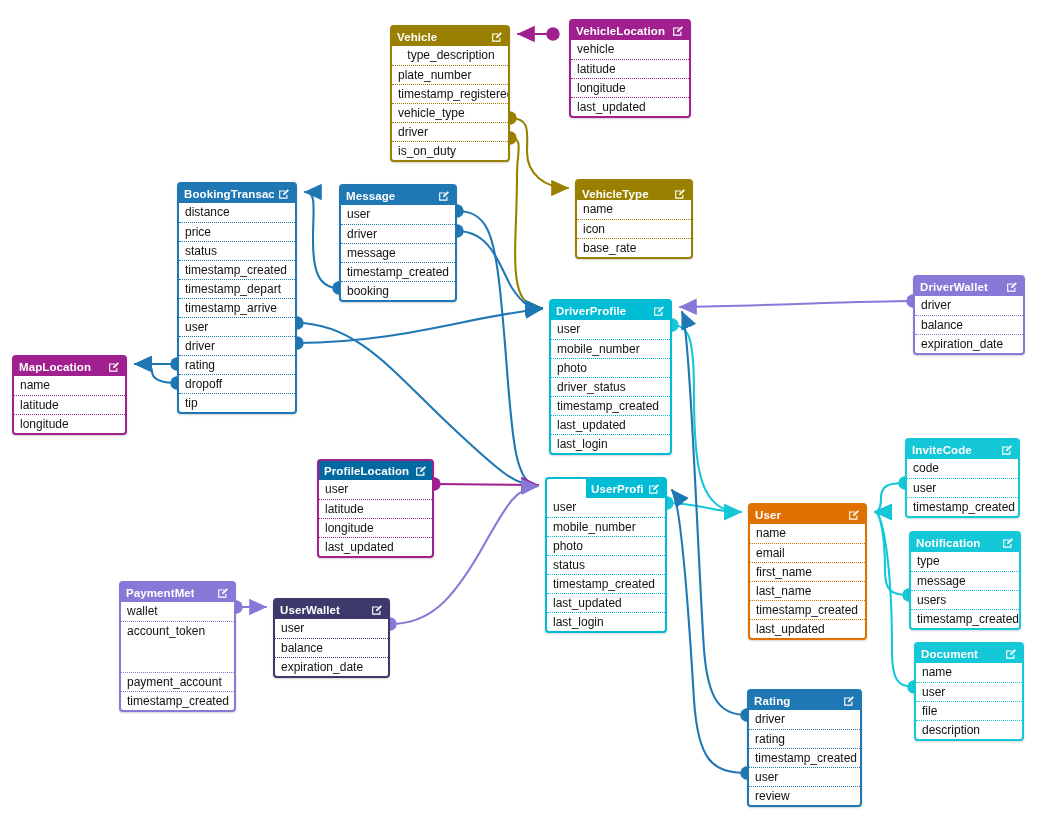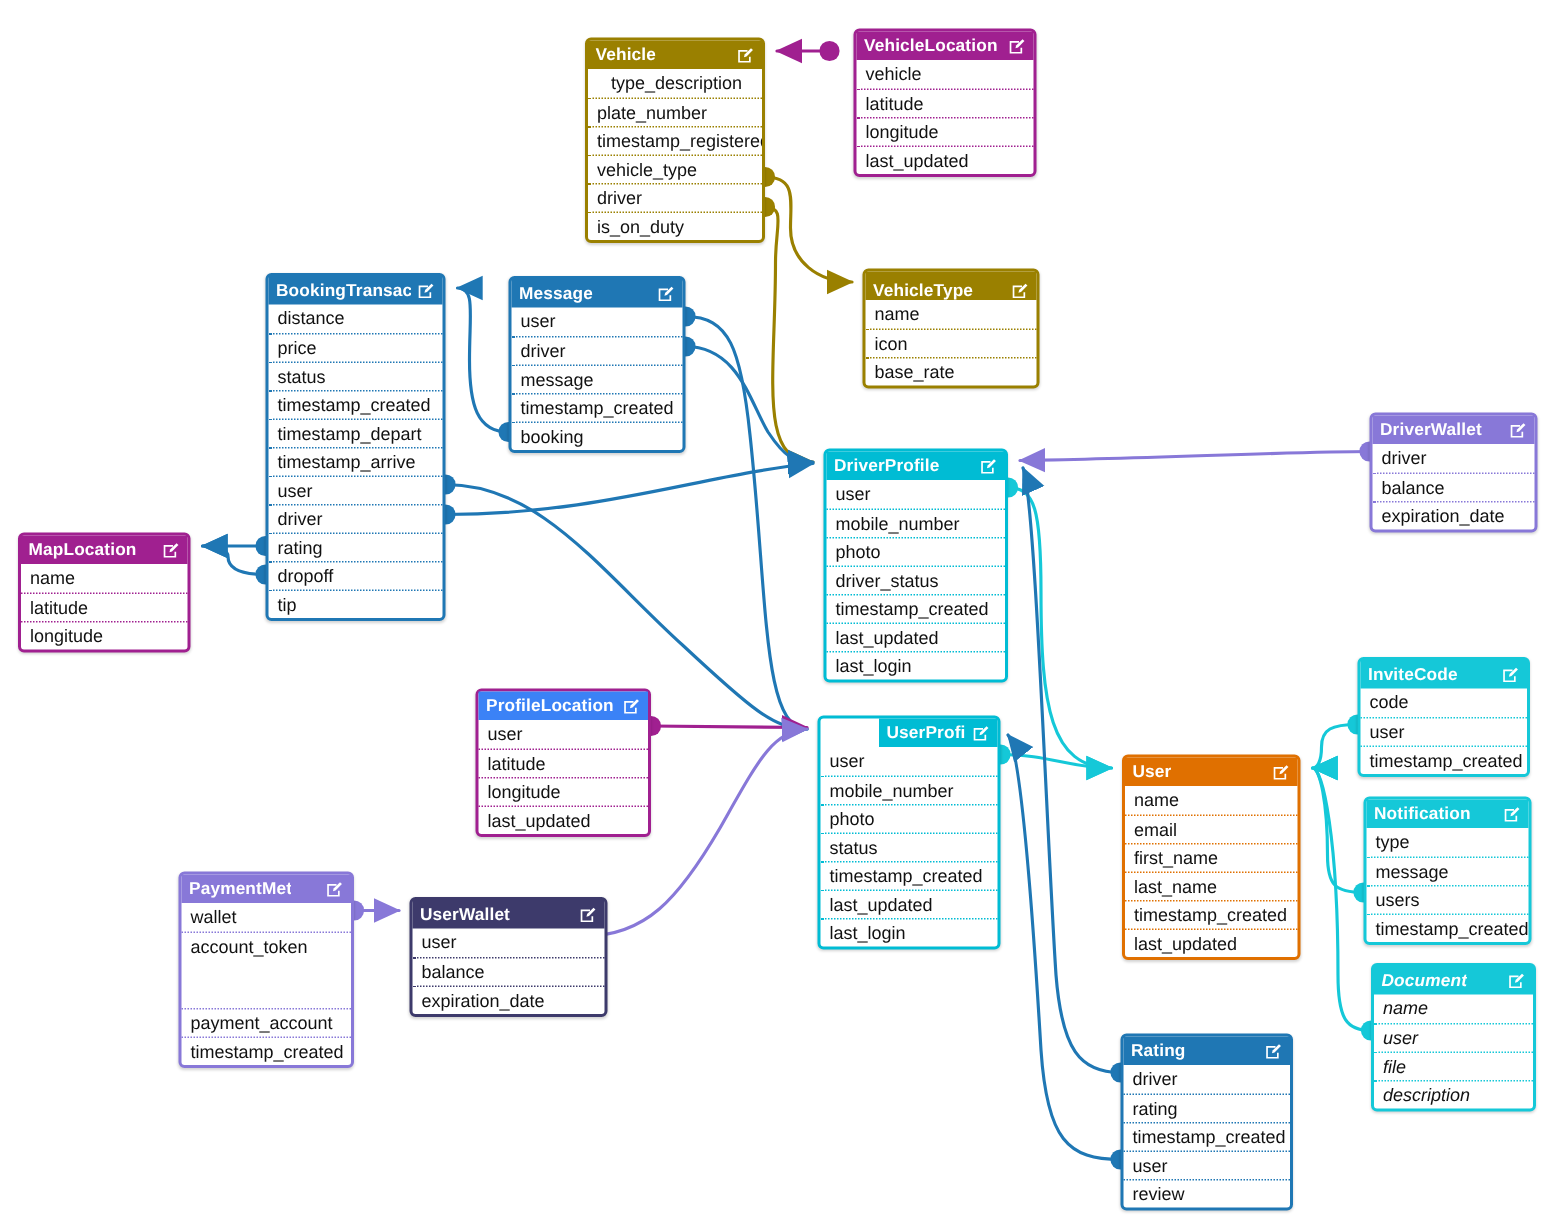--- a/index.html
+++ b/index.html
@@ -196,21 +196,21 @@
             <path d="M8.9 8.9 14.6 3.2l-1.7-1.7L7.2 7.2 6.6 9.6z" fill="#fff"></path>
           </svg>
         </div>
         <div class="ent-body">
           <div class="fld" style="border-top-color: rgb(160, 32, 144);">name</div>
           <div class="fld" style="border-top-color: rgb(160, 32, 144);">latitude</div>
           <div class="fld" style="border-top-color: rgb(160, 32, 144);">longitude</div>
         </div>
       </div>
       <div class="entity" style="left: 317px; top: 459px; width: 117px; border-color: rgb(160, 32, 144);">
-        <div class="ent-head" style="background: #3b82f6; justify-content: space-between;">
+        <div class="ent-head" style="background: #0369a1; justify-content: space-between;">
           <span class="ttl">ProfileLocation</span>
           <svg class="ico" viewBox="0 0 16 16">
             <path d="M1.5 3.2h8.3v1.5H3v8.1h8.1V9h1.5v5.3H1.5z" fill="#fff"></path>
             <path d="M8.9 8.9 14.6 3.2l-1.7-1.7L7.2 7.2 6.6 9.6z" fill="#fff"></path>
           </svg>
         </div>
         <div class="ent-body">
           <div class="fld" style="border-top-color: rgb(160, 32, 144);">user</div>
           <div class="fld" style="border-top-color: rgb(160, 32, 144);">latitude</div>
           <div class="fld" style="border-top-color: rgb(160, 32, 144);">longitude</div>
@@ -306,21 +306,21 @@
             <path d="M8.9 8.9 14.6 3.2l-1.7-1.7L7.2 7.2 6.6 9.6z" fill="#fff"></path>
           </svg>
         </div>
         <div class="ent-body">
           <div class="fld" style="border-top-color: rgb(21, 200, 216);">type</div>
           <div class="fld" style="border-top-color: rgb(21, 200, 216);">message</div>
           <div class="fld" style="border-top-color: rgb(21, 200, 216);">users</div>
           <div class="fld" style="border-top-color: rgb(21, 200, 216);">timestamp_created</div>
         </div>
       </div>
-      <div class="entity" style="left: 914px; top: 642px; width: 110px; border-color: rgb(21, 200, 216); font-style: italic;">
+      <div class="entity" style="left: 914px; top: 642px; width: 110px; border-color: rgb(21, 200, 216);">
         <div class="ent-head" style="background: rgb(21, 200, 216);">
           <span class="ttl">Document</span>
           <svg class="ico" viewBox="0 0 16 16">
             <path d="M1.5 3.2h8.3v1.5H3v8.1h8.1V9h1.5v5.3H1.5z" fill="#fff"></path>
             <path d="M8.9 8.9 14.6 3.2l-1.7-1.7L7.2 7.2 6.6 9.6z" fill="#fff"></path>
           </svg>
         </div>
         <div class="ent-body">
           <div class="fld" style="border-top-color: rgb(21, 200, 216);">name</div>
           <div class="fld" style="border-top-color: rgb(21, 200, 216);">user</div>
@@ -336,21 +336,21 @@
             <path d="M8.9 8.9 14.6 3.2l-1.7-1.7L7.2 7.2 6.6 9.6z" fill="#fff"></path>
           </svg>
         </div>
         <div class="ent-body">
           <div class="fld" style="border-top-color: rgb(136, 120, 216);">wallet</div>
           <div class="fld" style="border-top-color: rgb(136, 120, 216);">account_token</div>
           <div class="fld" style="border-top-color: rgb(136, 120, 216); margin-top: 32px;">payment_account</div>
           <div class="fld" style="border-top-color: rgb(136, 120, 216);">timestamp_created</div>
         </div>
       </div>
-      <div class="entity" style="left: 273px; top: 598px; width: 132px; border-color: rgb(61, 58, 107);">
+      <div class="entity" style="left: 273px; top: 598px; width: 117px; border-color: rgb(61, 58, 107);">
         <div class="ent-head" style="background: rgb(61, 58, 107);">
           <span class="ttl">UserWallet</span>
           <svg class="ico" viewBox="0 0 16 16">
             <path d="M1.5 3.2h8.3v1.5H3v8.1h8.1V9h1.5v5.3H1.5z" fill="#fff"></path>
             <path d="M8.9 8.9 14.6 3.2l-1.7-1.7L7.2 7.2 6.6 9.6z" fill="#fff"></path>
           </svg>
         </div>
         <div class="ent-body">
           <div class="fld" style="border-top-color: rgb(61, 58, 107);">user</div>
           <div class="fld" style="border-top-color: rgb(61, 58, 107);">balance</div>

